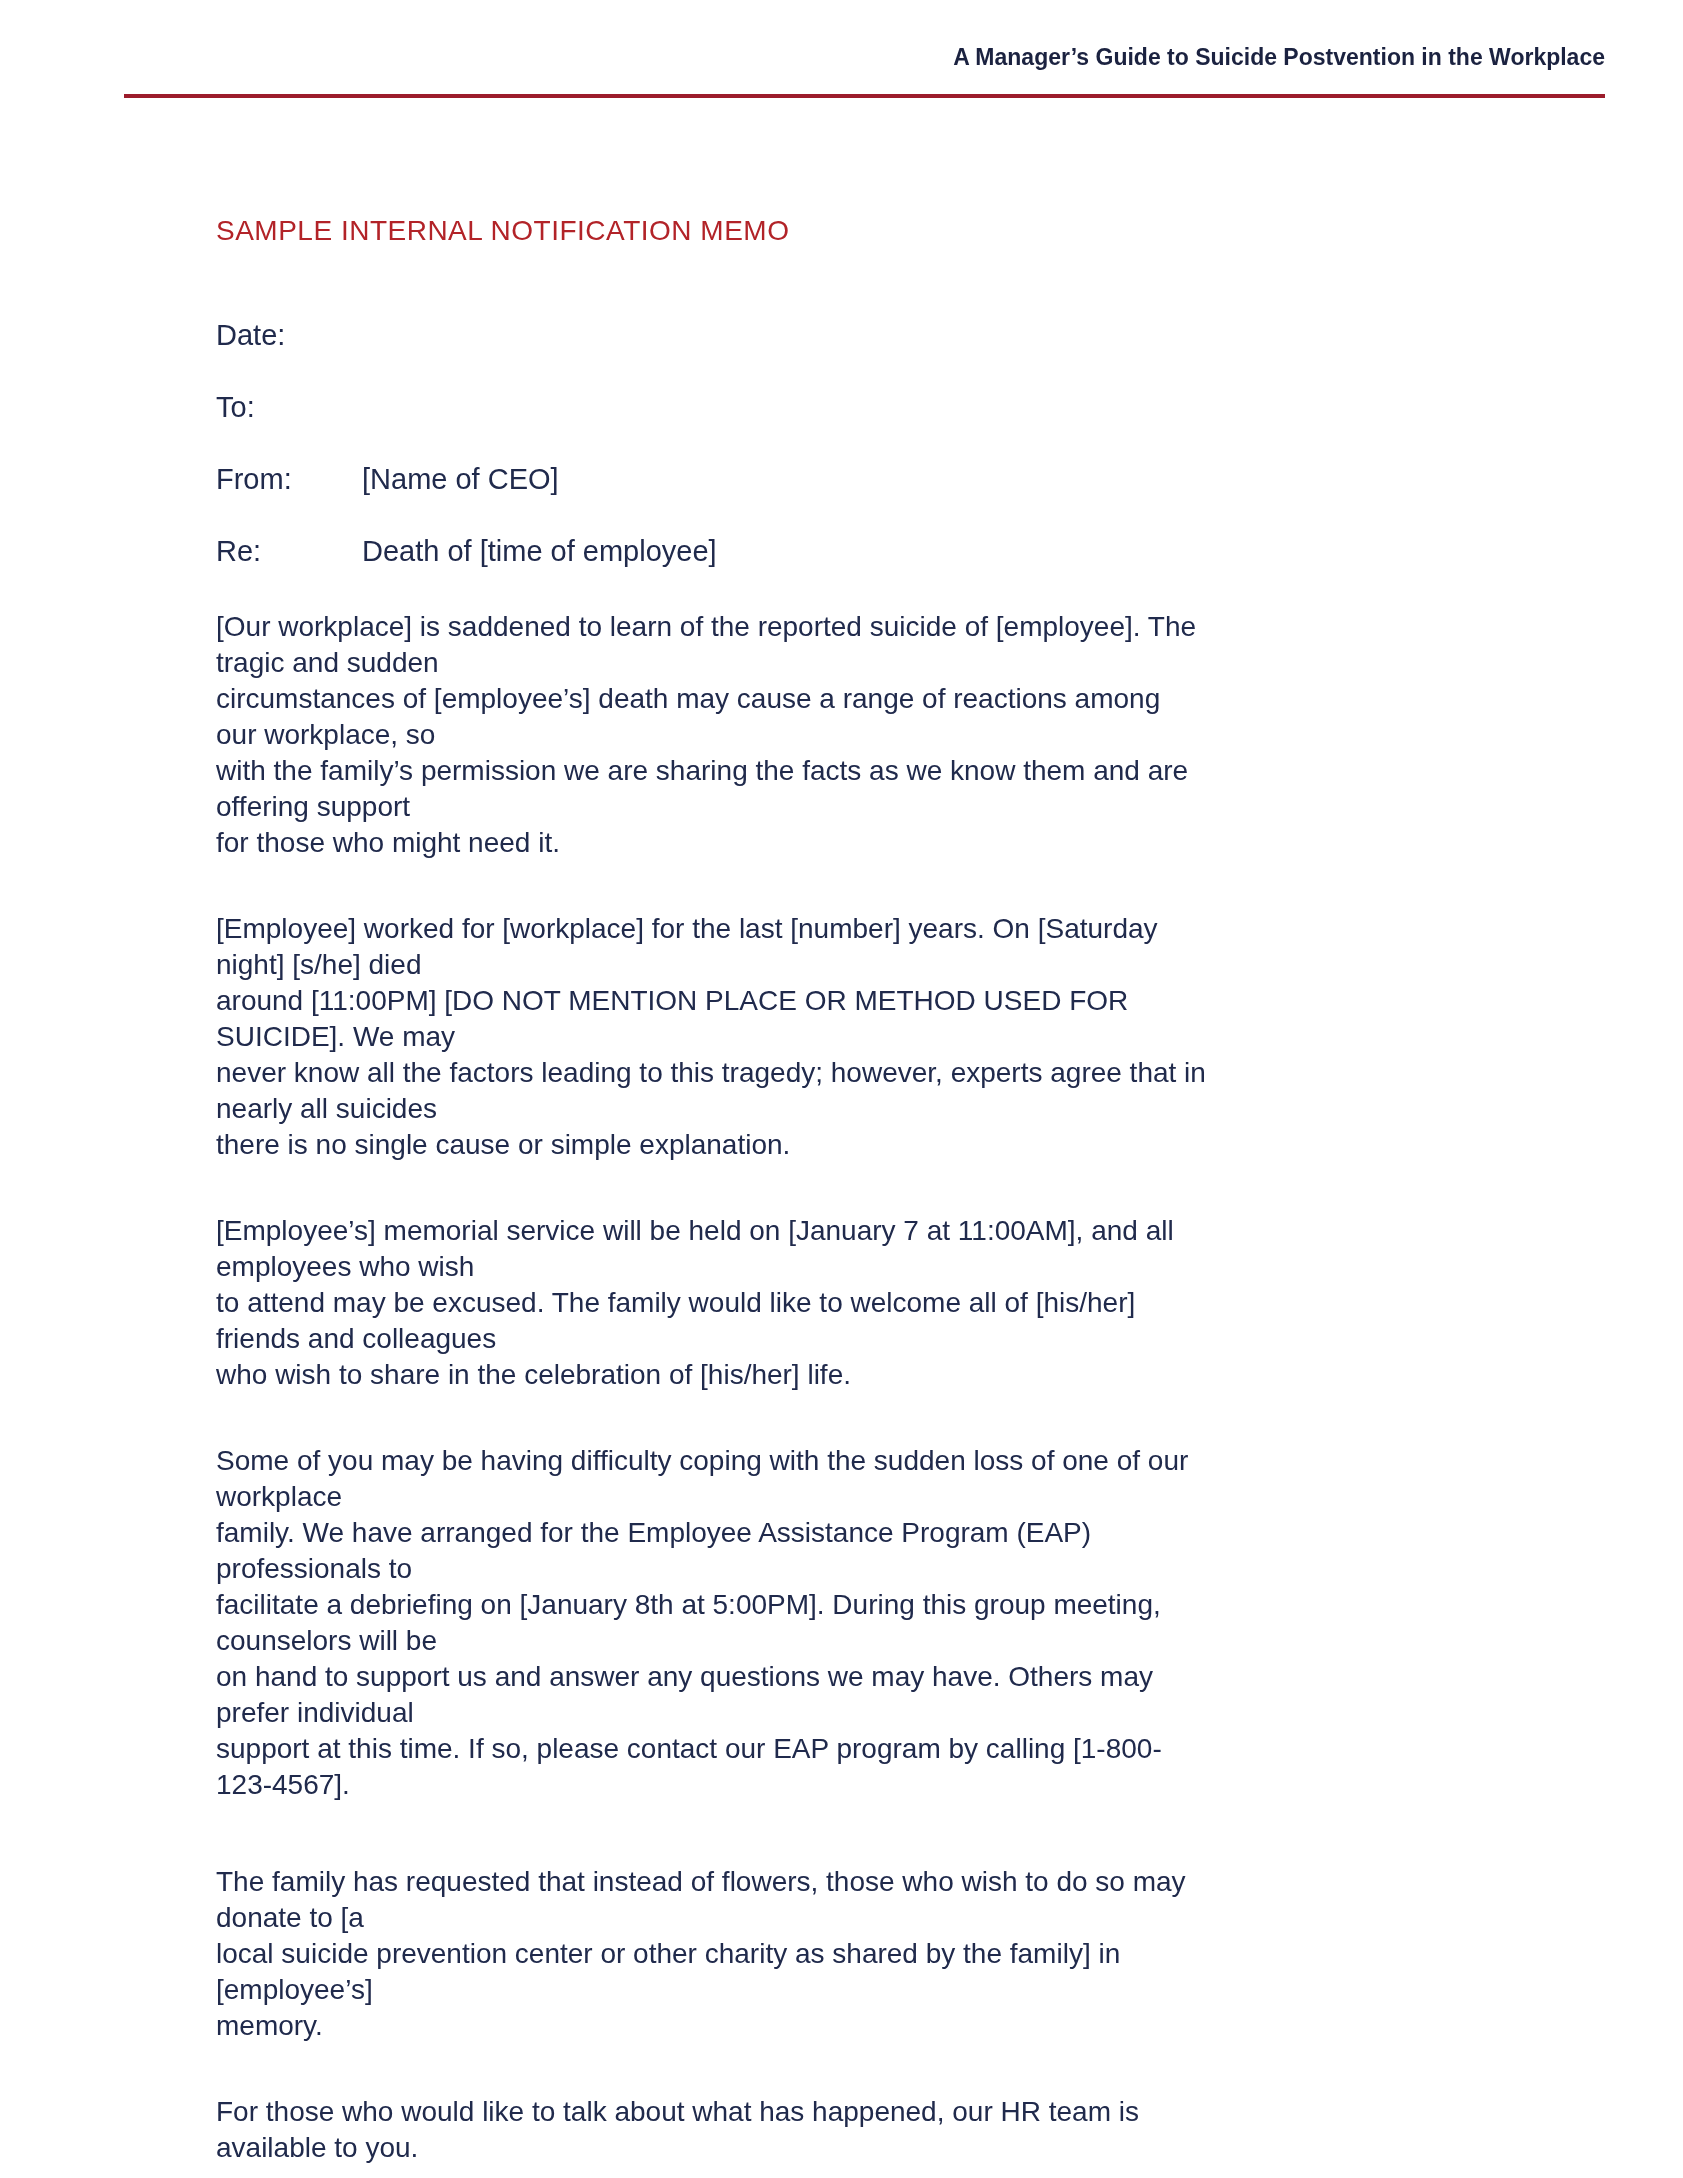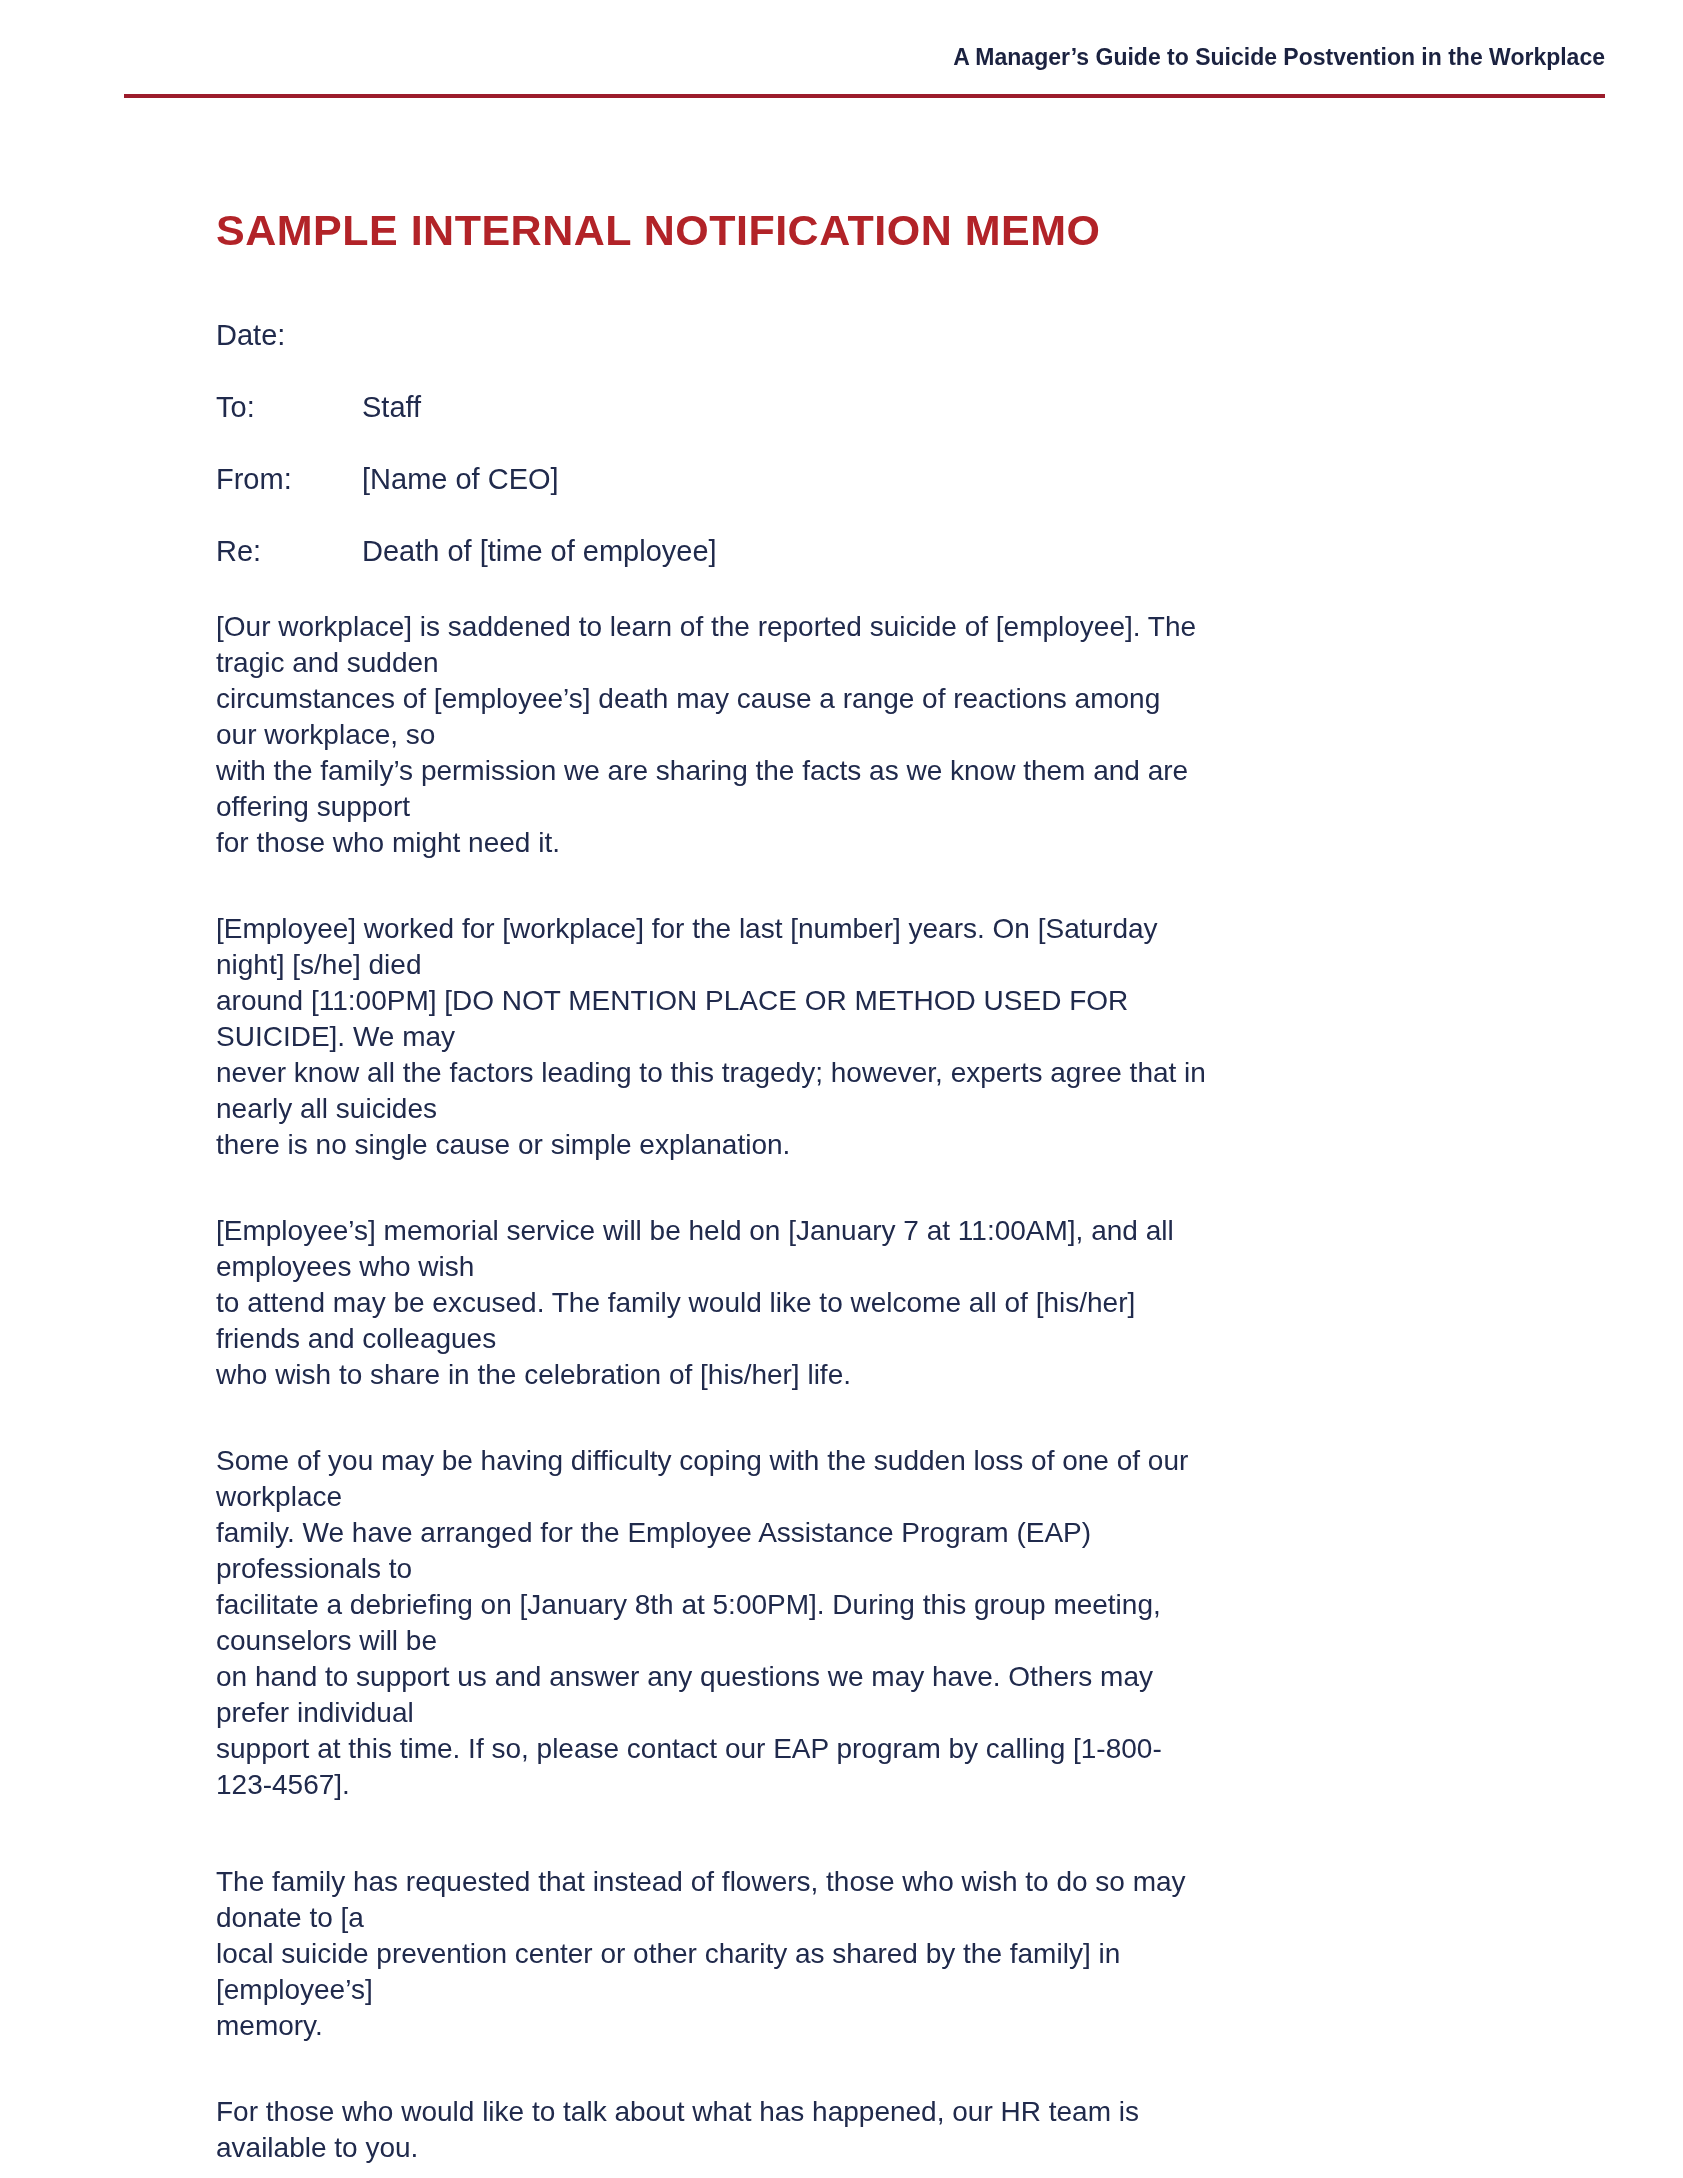--- a/index.html
+++ b/index.html
@@ -32,23 +32,23 @@
   }
 
   
   .content {
     margin-left: 188px;
     width: 990px;
     padding-top: 111px;
   }
   .memo-title {
     margin: 0;
-    font-size: 43px;
+    font-size: 28px;
     line-height: 43px;
-    font-weight: bold;
+    font-weight: normal;
     color: var(--title-red, #B22328);
     letter-spacing: 0.5px;
   }
   .memo-subtitle {
     margin: 6px 0 0 0;
     font-size: 33px;
     line-height: 36px;
     font-weight: bold;
     color: var(--navy, #1B2240);
   }
@@ -109,21 +109,20 @@
     <h1 class="memo-title">SAMPLE INTERNAL NOTIFICATION MEMO</h1>
 
 
     <div class="fields">
       <div class="field-row">
         <span class="field-label">Date:</span>
         <span class="field-value"></span>
       </div>
       <div class="field-row">
         <span class="field-label">To:</span>
-        <span class="field-value">Staff</span>
       </div>
       <div class="field-row">
         <span class="field-label">From:</span>
         <span class="field-value">[Name of CEO]</span>
       </div>
       <div class="field-row">
         <span class="field-label">Re:</span>
         <span class="field-value">Death of [time of employee]</span>
       </div>
     </div>

